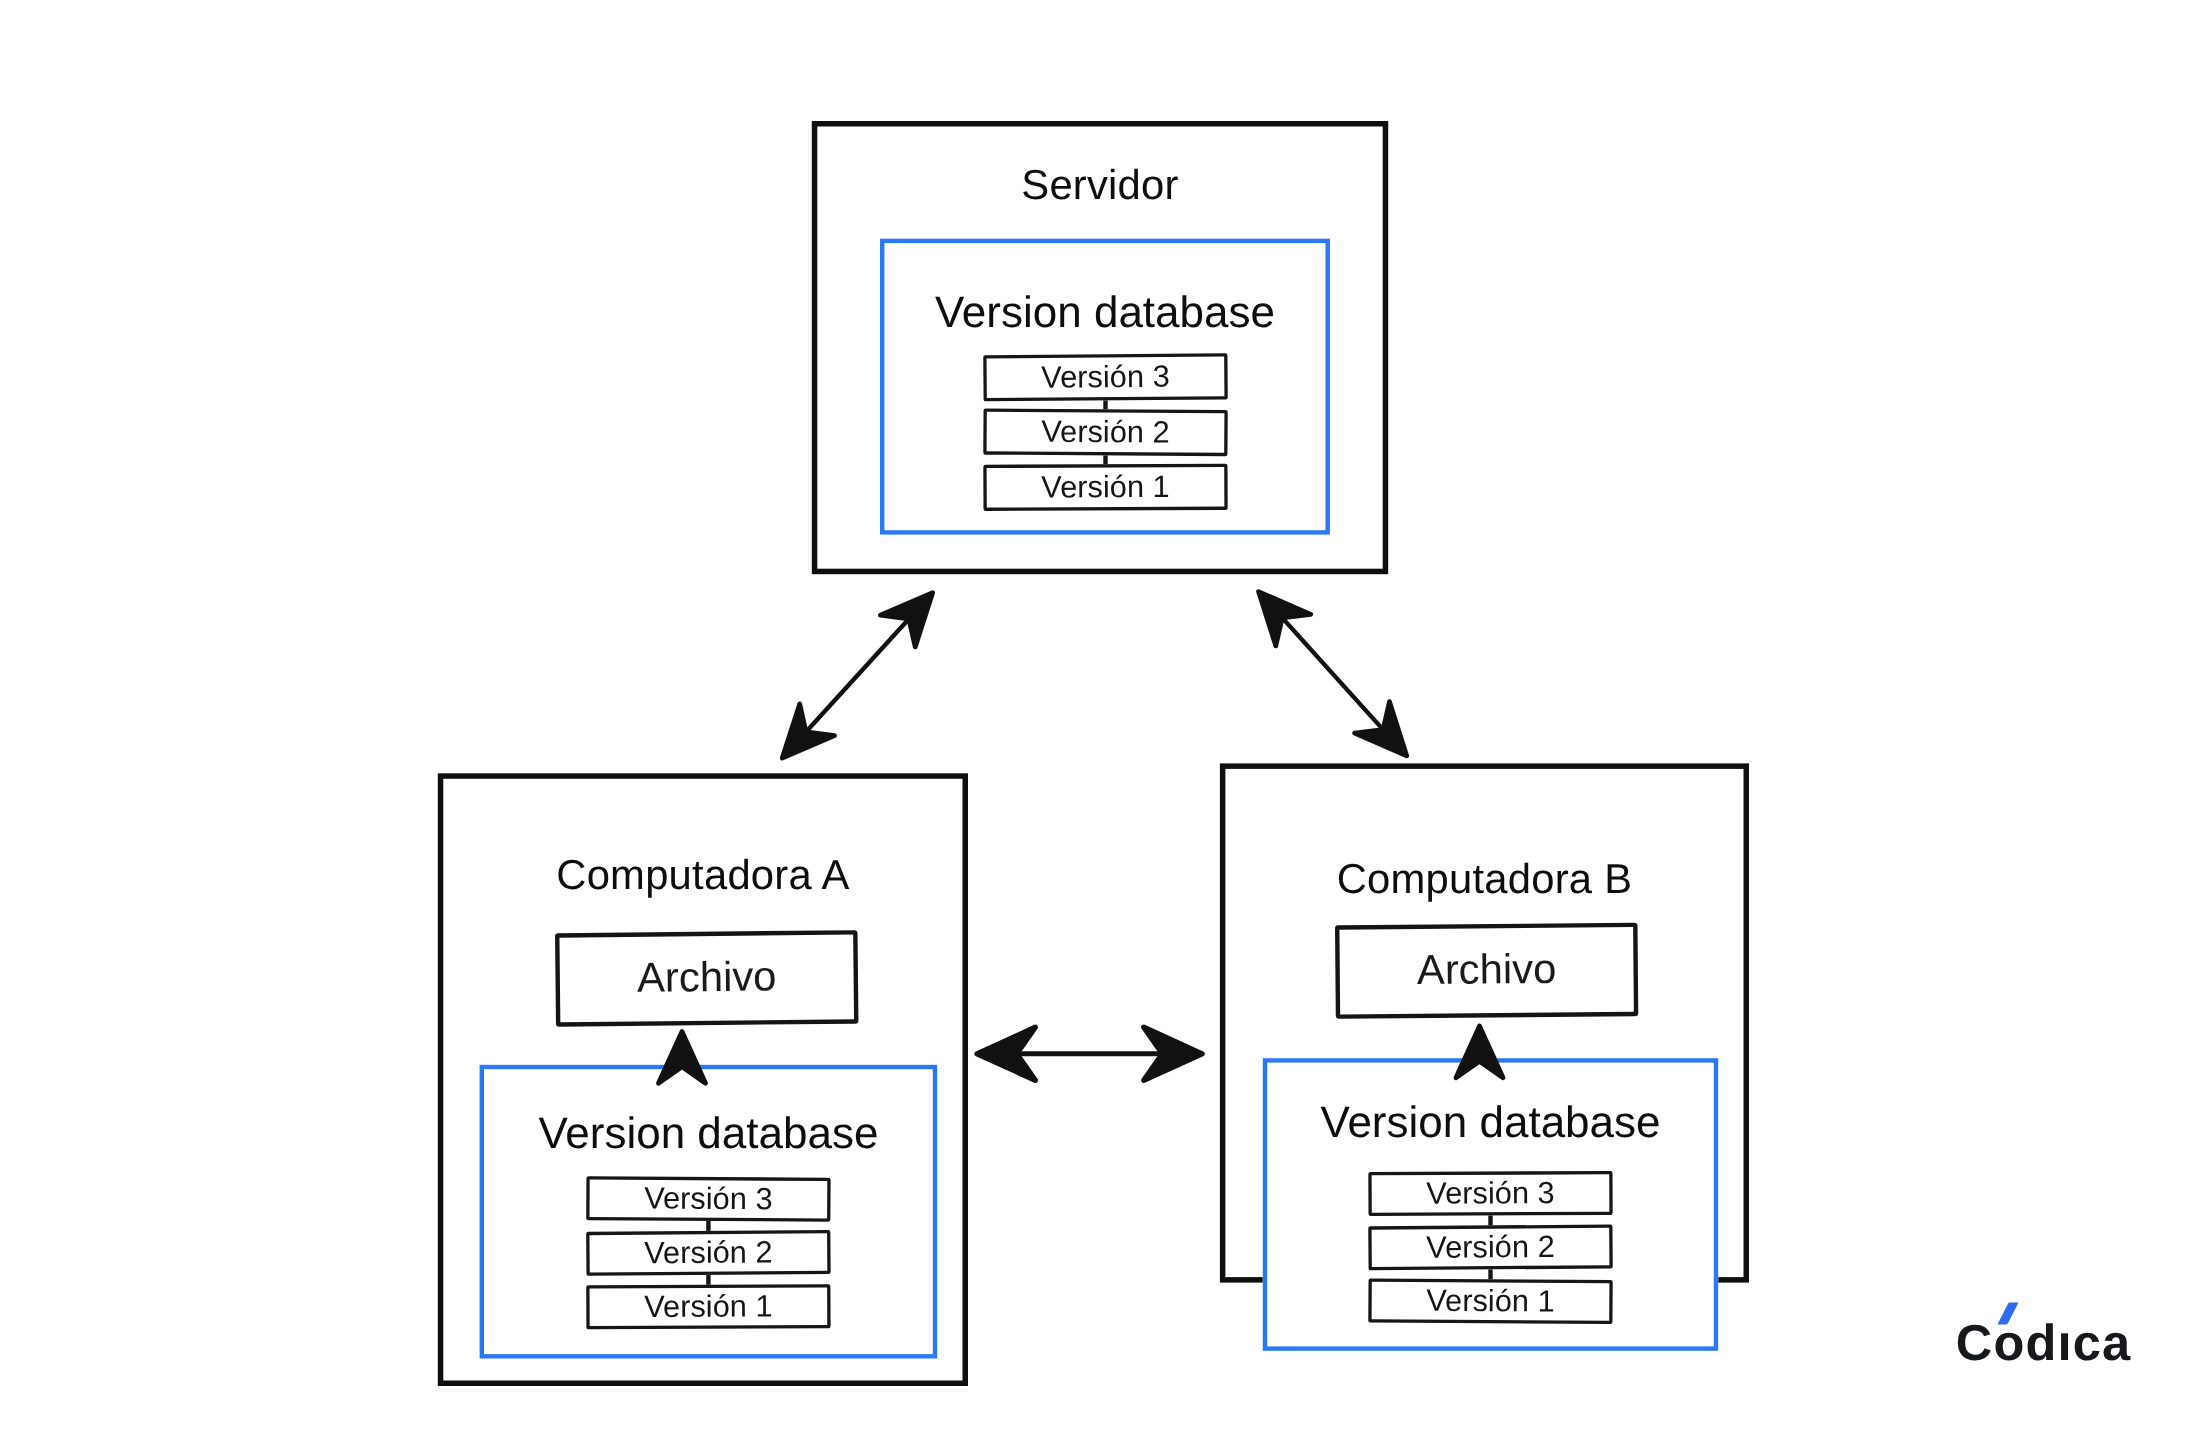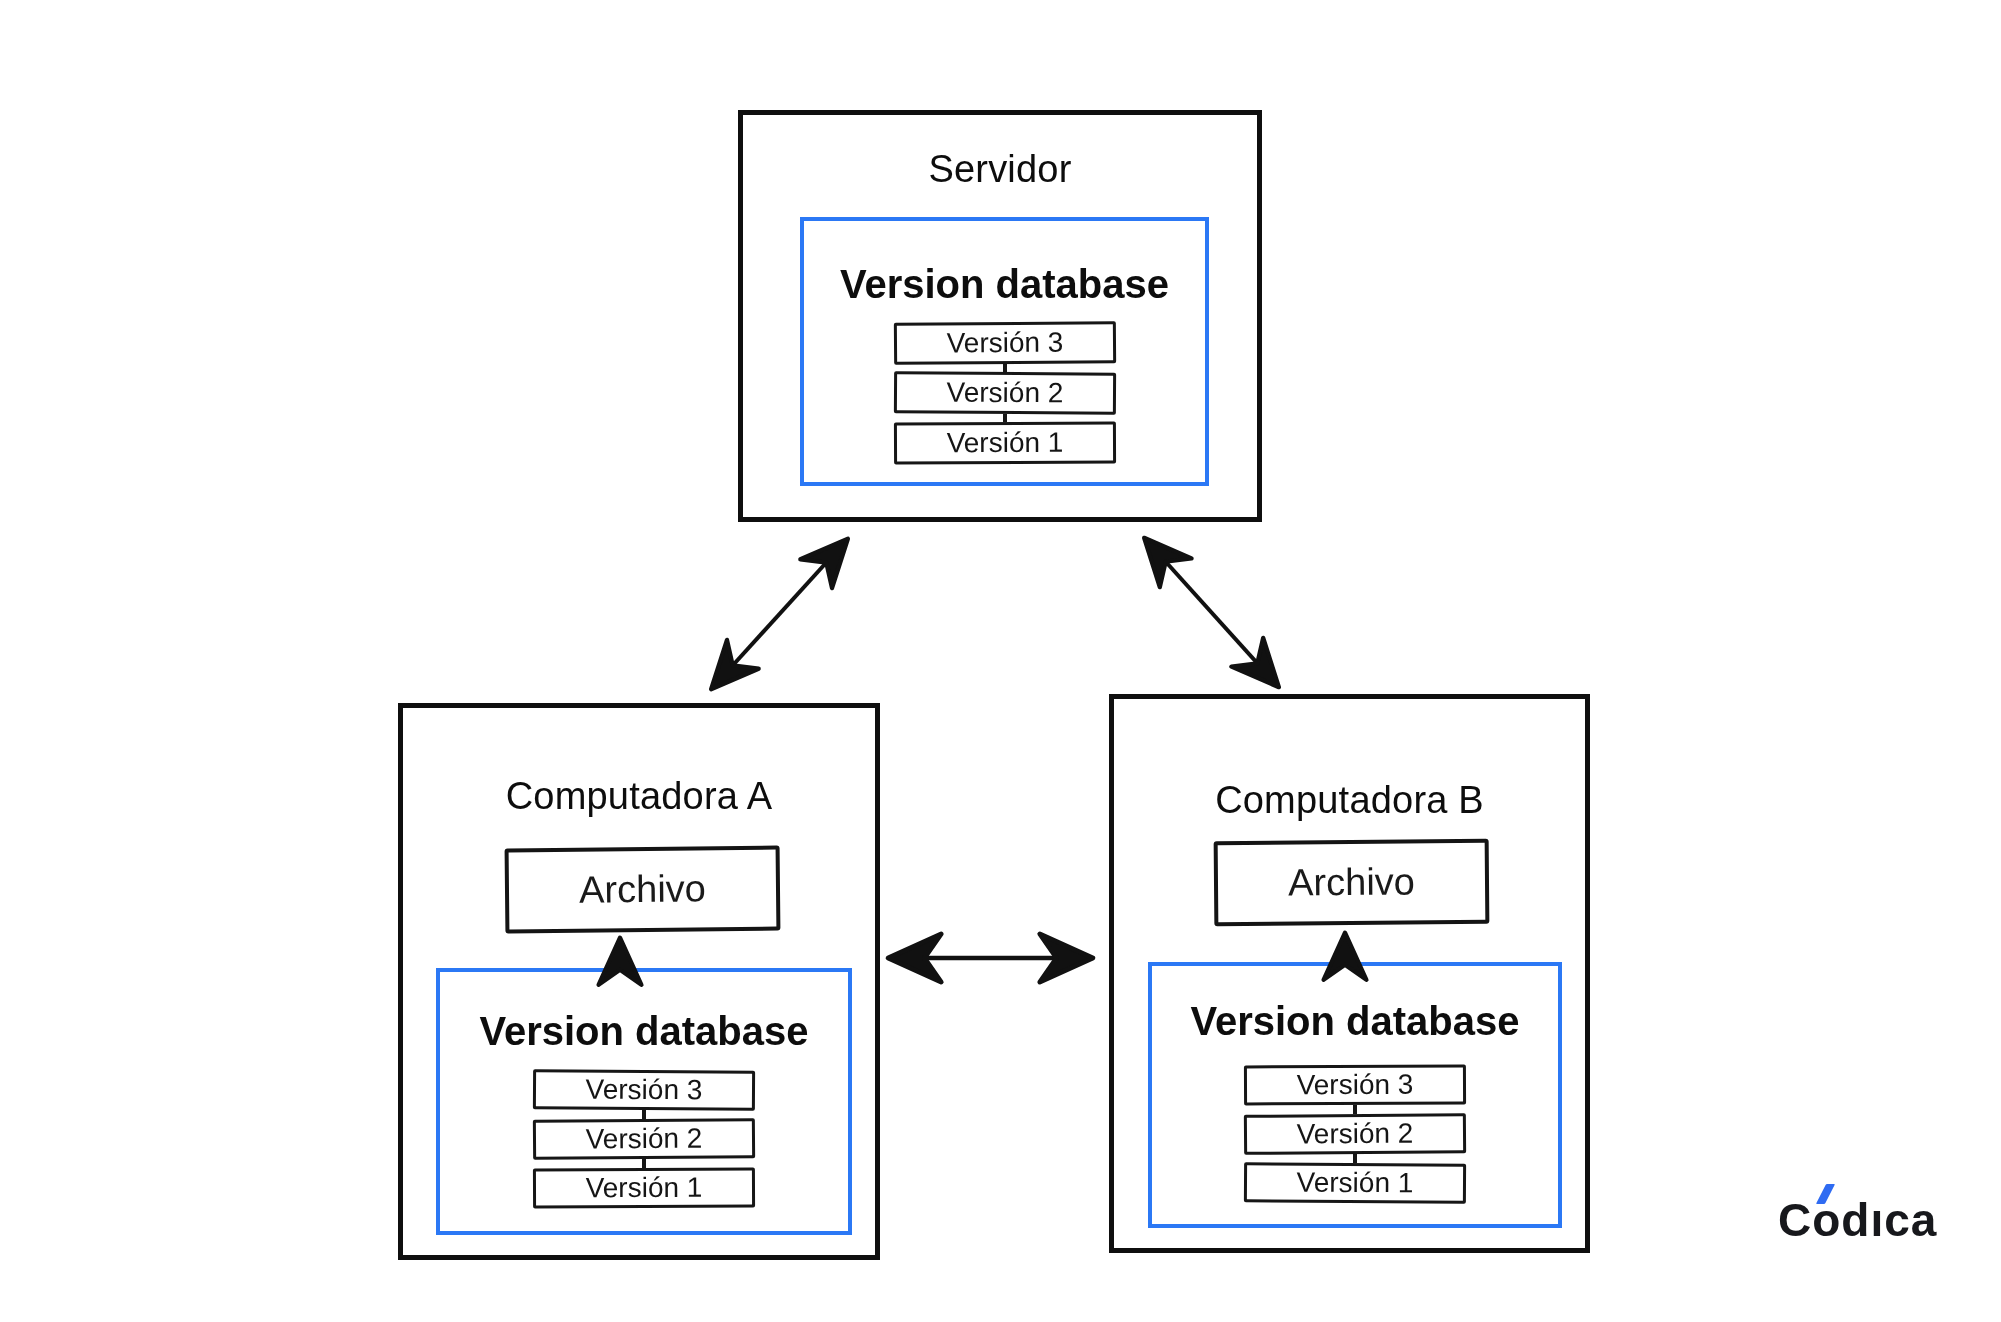--- a/index.html
+++ b/index.html
@@ -39,21 +39,21 @@
     position: absolute;
     border: 4px solid #2b78f5;
     background: #ffffff;
     box-sizing: border-box;
   }
   .vdb-heading {
     position: absolute;
     left: 0;
     width: 100%;
     text-align: center;
-    font-weight: bold;
+    font-weight: normal;
     font-size: 40px;
     line-height: 46px;
     color: #0d0d0d;
   }
   
   .vstack {
     position: absolute;
     width: 222px;
     display: flex;
     flex-direction: column;
@@ -166,21 +166,21 @@
       <div class="vstack small" style="left:93px; top:98px;">
         <div class="vbox r2">Versión 3</div>
         <div class="vconn"></div>
         <div class="vbox r1">Versión 2</div>
         <div class="vconn"></div>
         <div class="vbox r3">Versión 1</div>
       </div>
     </div>
   </div>
 
-  <div class="machine" style="left:1109px; top:694px; width:481px; height:559px;">
+  <div class="machine" style="left:1109px; top:694px; width:481px; height:472px;">
     <div class="machine-title" style="top:79px;">Computadora B</div>
 
     <div class="filebox tilt-b" style="left:100px; top:141px;">Archivo</div>
 
     <div class="vdb" style="left:34px; top:263px; width:414px; height:266px;">
       <div class="vdb-heading" style="top:32px;">Version database</div>
       <div class="vstack small" style="left:92px; top:99px;">
         <div class="vbox r3">Versión 3</div>
         <div class="vconn"></div>
         <div class="vbox r1">Versión 2</div>

